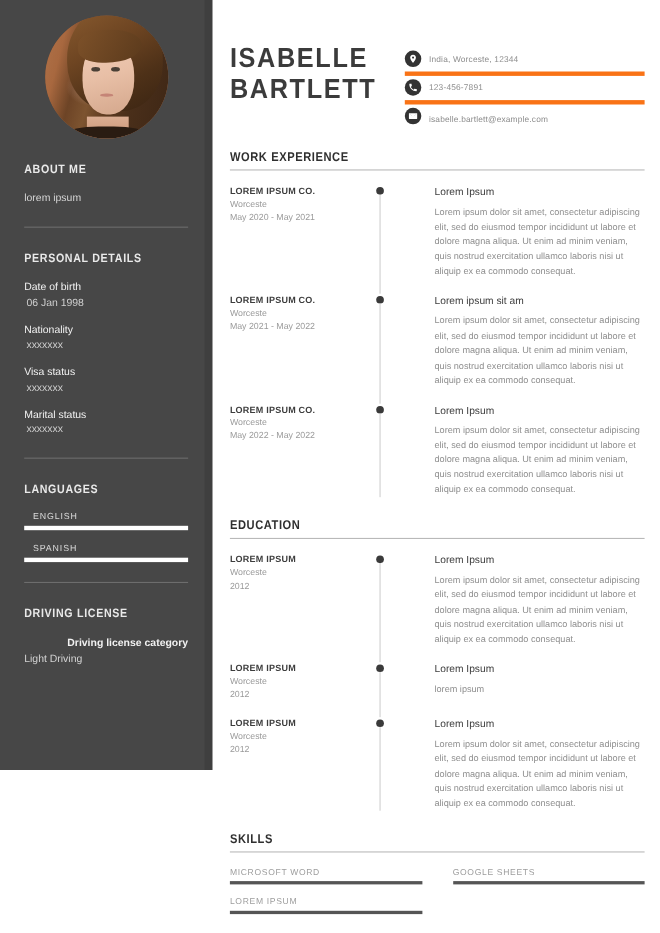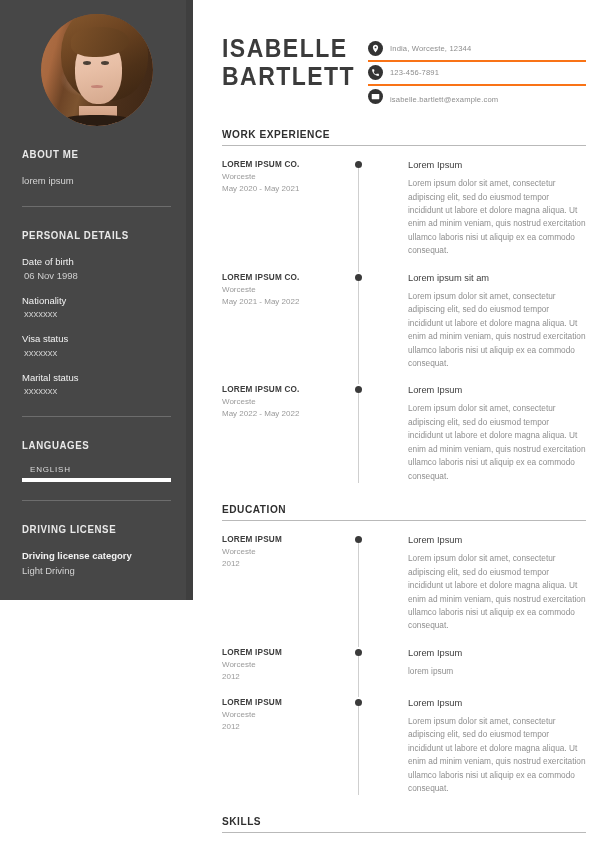--- a/index.html
+++ b/index.html
@@ -17,21 +17,21 @@
     width: 600px;
     height: 848px;
     background: #ffffff;
     display: flex;
   }
 
   
   .sidebar {
     width: 193px;
     min-width: 193px;
-    height: 600px;
+    height: 700px;
     background: #474747;
     position: relative;
     padding: 0 22px;
   }
   .sidebar::after {
     content: "";
     position: absolute;
     top: 0; right: 0;
     width: 7px; height: 100%;
     background: #3f3f3f;
@@ -164,34 +164,34 @@
   .lang-bar-fill {
     height: 4px;
     background: #ffffff;
   }
 
   .dl-label {
     font-size: 9.5px;
     font-weight: bold;
     color: #f2f2f2;
     line-height: 1.5;
+    text-align: right;
   }
   .dl-value {
     font-size: 9.5px;
     color: #d3d3d3;
     line-height: 1.5;
   }
 
   
   .main {
     flex: 1;
     height: 848px;
-    padding: 4px 14px 0 16px;
+    padding: 9px 14px 0 16px;
     position: relative;
-    margin-left: 13px;
   }
 
   .header {
     display: flex;
     justify-content: space-between;
     align-items: flex-start;
     padding-top: 30px;
   }
 
   .name {
@@ -205,21 +205,21 @@
     transform-origin: left top;
     white-space: pre-line;
   }
 
   .contacts { width: 218px; padding-top: 4px; }
   .contact-row {
     display: flex;
     align-items: center;
     gap: 7px;
     padding: 3px 0 4px 0;
-    border-bottom: 2px solid #f97316;
+    border-bottom: 4px solid #f97316;
   }
   .contact-row:last-child { border-bottom: none; align-items: flex-end; }
   .c-icon {
     width: 15px; height: 15px;
     min-width: 15px;
     border-radius: 50%;
     background: #333333;
     display: flex;
     align-items: center;
     justify-content: center;
@@ -349,21 +349,21 @@
       <div class="side-heading">ABOUT ME</div>
       <div class="side-text">lorem ipsum</div>
       <div class="side-divider"></div>
     </section>
 
     <section class="side-block">
       <div class="side-heading">PERSONAL DETAILS</div>
 
       <div class="pd-item">
         <div class="pd-label">Date of birth</div>
-        <div class="pd-value">06 Nov 1998</div>
+        <div class="pd-value">06 Jan 1998</div>
       </div>
       <div class="pd-item">
         <div class="pd-label">Nationality</div>
         <div class="pd-value">xxxxxxx</div>
       </div>
       <div class="pd-item">
         <div class="pd-label">Visa status</div>
         <div class="pd-value">xxxxxxx</div>
       </div>
       <div class="pd-item">
@@ -372,20 +372,26 @@
       </div>
 
       <div class="side-divider"></div>
     </section>
 
     <section class="side-block">
       <div class="side-heading">LANGUAGES</div>
 
       <div class="lang-item">
         <div class="lang-name">ENGLISH</div>
+        <div class="lang-bar-track">
+          <div class="lang-bar-fill" style="width: 100%;"></div>
+        </div>
+      </div>
+      <div class="lang-item">
+        <div class="lang-name">SPANISH</div>
         <div class="lang-bar-track">
           <div class="lang-bar-fill" style="width: 100%;"></div>
         </div>
       </div>
 
       <div class="side-divider"></div>
     </section>
 
     <section class="side-block">
       <div class="side-heading">DRIVING LICENSE</div>

